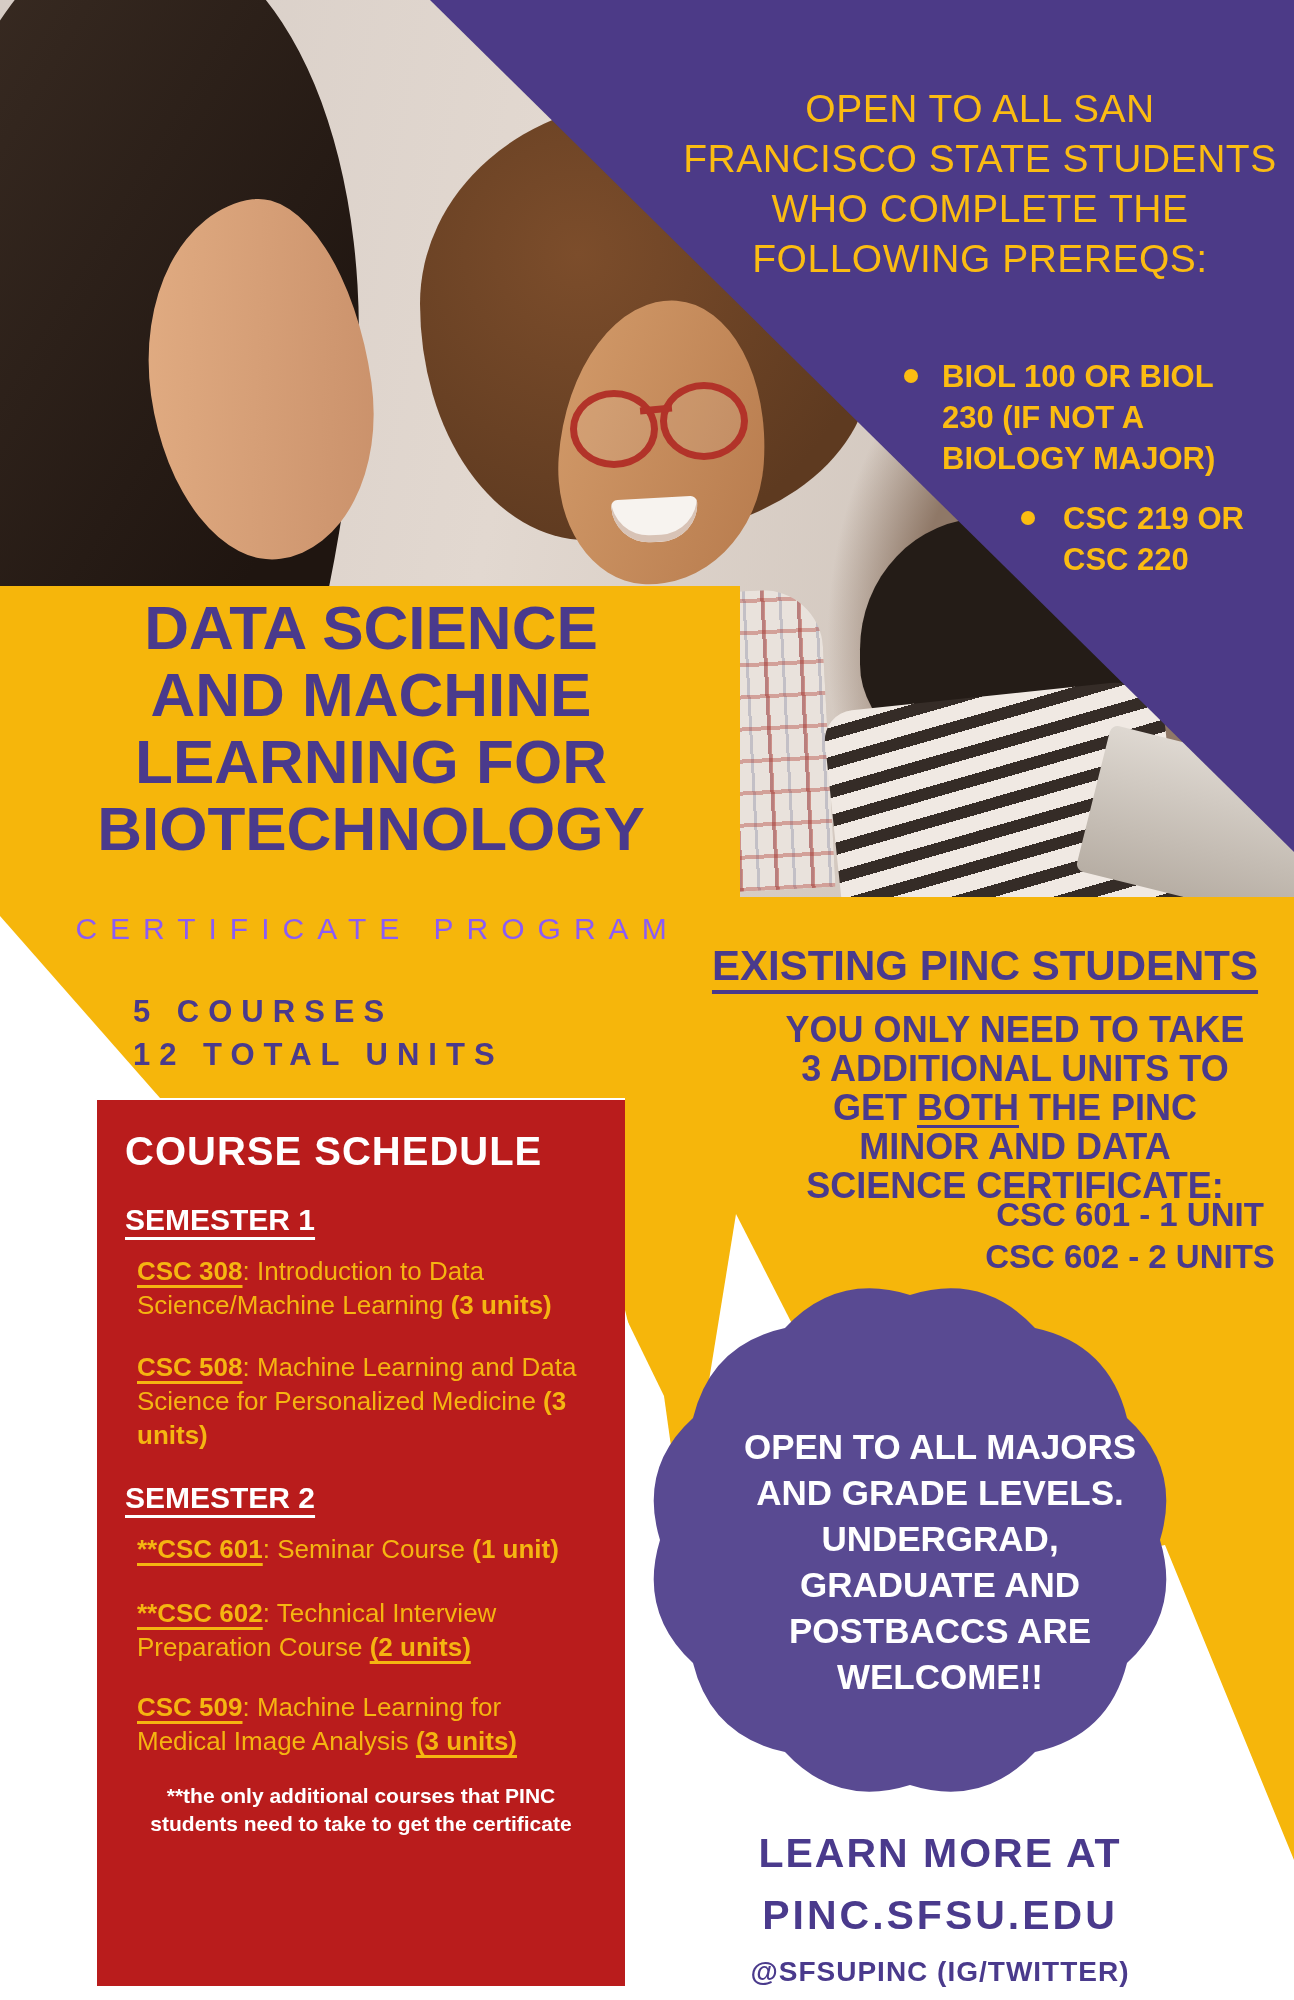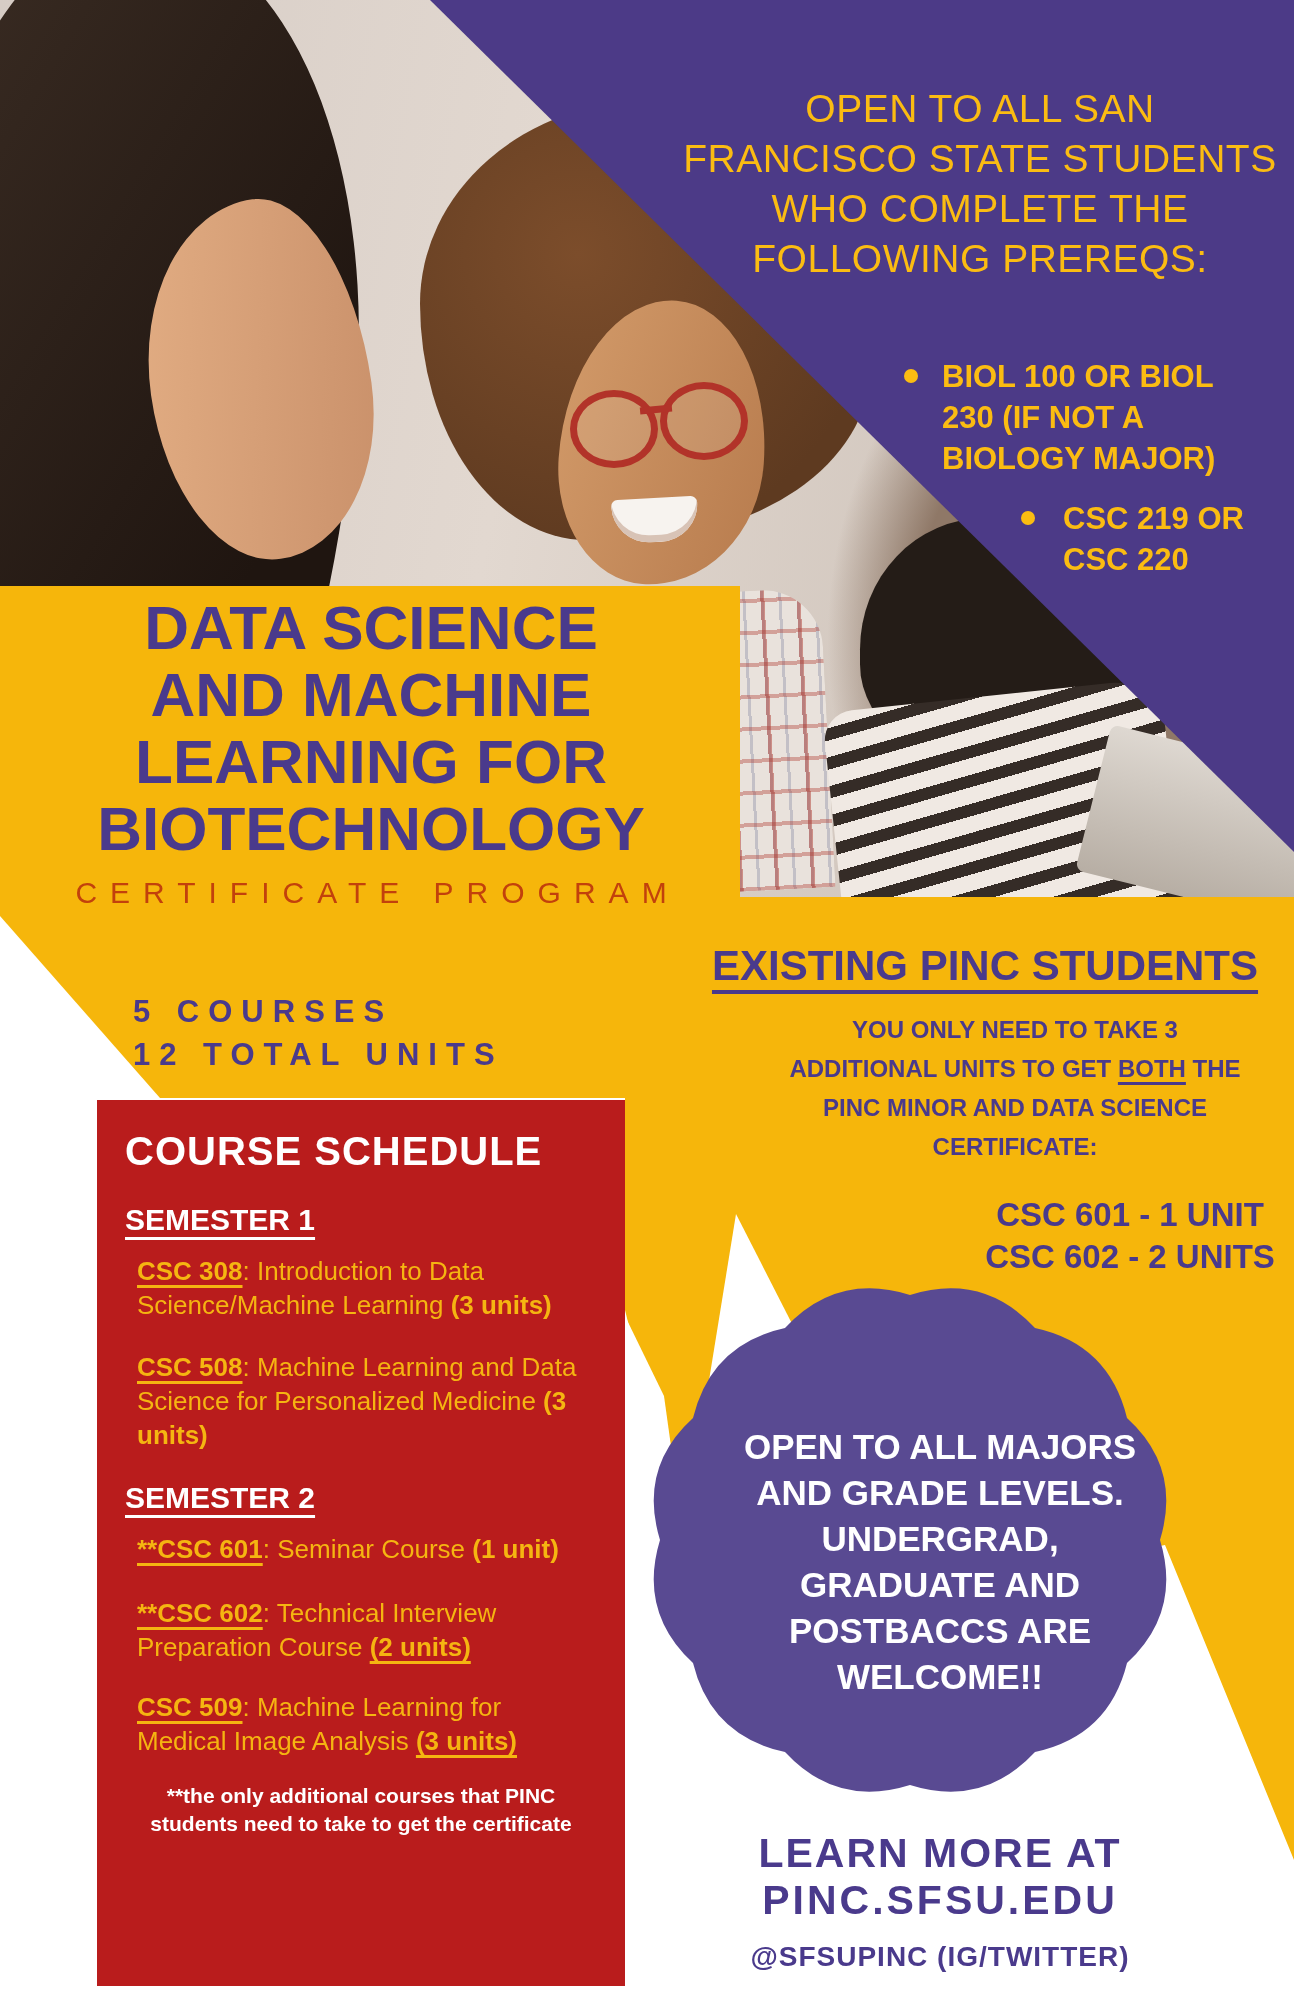--- a/index.html
+++ b/index.html
@@ -61,21 +61,21 @@
       font-weight:400;font-size:39px;line-height:50px;letter-spacing:.5px;color:#FBBC12;}
   .bullet{position:absolute;z-index:10;color:#FBBC12;font-weight:700;font-size:31px;line-height:41px;}
   .bullet .dot{position:absolute;width:14px;height:14px;border-radius:50%;background:#FBBC12;}
   .bullet1{left:942px;top:356px;}
   .bullet1 .dot{left:-38px;top:13px;}
   .bullet2{left:1063px;top:498px;}
   .bullet2 .dot{left:-42px;top:13px;}
 
   .title{left:8px;top:594px;width:726px;text-align:center;color:#4A3A8C;
       font-weight:700;font-size:62px;line-height:67px;}
-  .subtitle{left:8px;top:876px;width:726px;text-align:center;color:#c2410c;
+  .subtitle{left:8px;top:912px;width:726px;text-align:center;color:#8b5cf6;
       font-weight:400;font-size:30px;letter-spacing:13px;text-indent:13px;}
   .stats{left:124px;top:990px;width:592px;color:#4A3A8C;
       font-weight:700;font-size:31px;line-height:43px;letter-spacing:9px;text-indent:9px;}
 
   .panel{position:absolute;z-index:9;left:97px;top:1100px;width:528px;height:886px;
       background:#b91c1c;box-sizing:border-box;padding:20px 26px;}
   .panel-h{color:#ffffff;font-weight:700;font-size:40px;line-height:46px;letter-spacing:1px;margin:8px 0 0 2px;}
   .sem{color:#ffffff;font-weight:700;font-size:30px;line-height:36px;margin:28px 0 0 2px;
       text-decoration:underline;text-decoration-thickness:3px;text-underline-offset:7px;}
   .sem2{}
@@ -83,30 +83,30 @@
   .course .code{font-weight:700;text-decoration:underline;text-decoration-thickness:2.5px;text-underline-offset:5px;}
   .course .sep,.course .desc{font-weight:400;}
   .course .units{font-weight:700;}
   .course .units.u{text-decoration:underline;text-decoration-thickness:2.5px;text-underline-offset:5px;}
   .mt28{margin-top:28px;} .mt30{margin-top:30px;} .mt26{margin-top:26px;}
   .footnote{color:#ffffff;font-weight:700;font-size:21px;line-height:28px;text-align:center;margin-top:24px;}
 
   .existing-h{left:700px;top:942px;width:570px;text-align:center;color:#4A3A8C;
       font-weight:700;font-size:42px;text-decoration:underline;text-decoration-thickness:4px;text-underline-offset:10px;}
   .existing-body{left:780px;top:1010px;width:470px;text-align:center;color:#4A3A8C;
-      font-weight:700;font-size:24px;line-height:39px;}
+      font-weight:700;font-size:36px;line-height:39px;}
   .existing-body .uline{text-decoration:underline;text-decoration-thickness:3px;text-underline-offset:5px;}
   .units-block{left:960px;top:1194px;width:340px;text-align:center;color:#4A3A8C;
       font-weight:700;font-size:33px;line-height:42px;}
 
   .blob-text{left:700px;top:1424px;width:480px;text-align:center;color:#ffffff;
       font-weight:700;font-size:35px;line-height:46px;}
 
   .footer{left:640px;top:1830px;width:600px;text-align:center;color:#4A3A8C;}
-  .f1{font-weight:700;font-size:41px;letter-spacing:2px;margin-bottom:0;}
+  .f1{font-weight:700;font-size:41px;letter-spacing:2px;margin-bottom:15px;}
   .f2{font-weight:700;font-size:41px;letter-spacing:3px;margin-bottom:17px;}
   .f3{font-weight:700;font-size:28px;letter-spacing:1px;}
 </style>
 </head>
 <body>
 
 <div class="poster">
 
   <div class="photo">
     <div class="ph-left-hair"></div>

